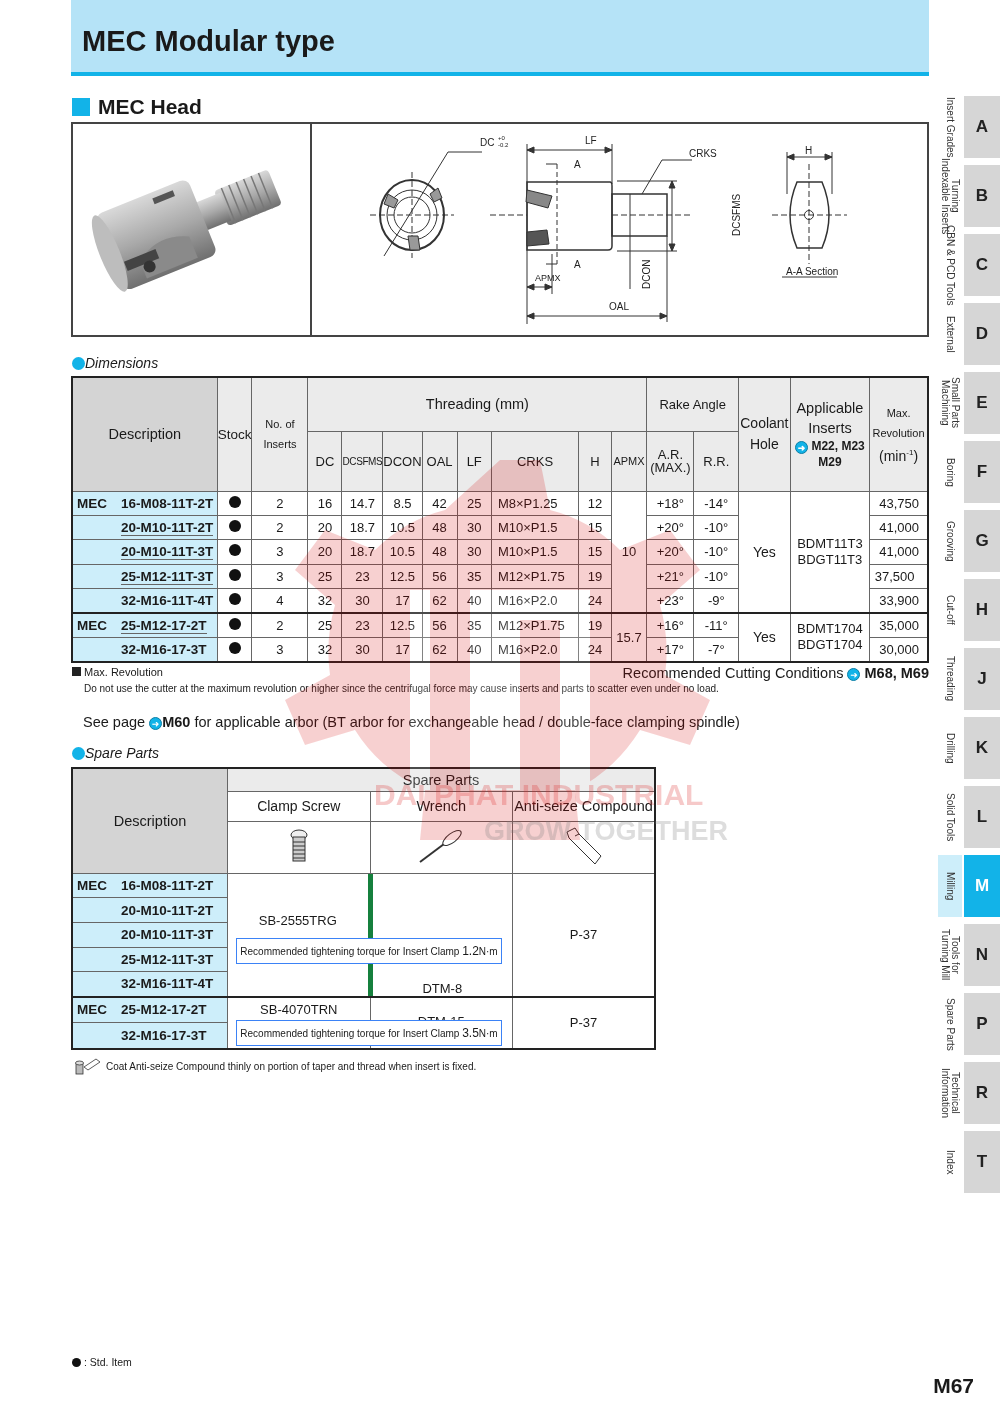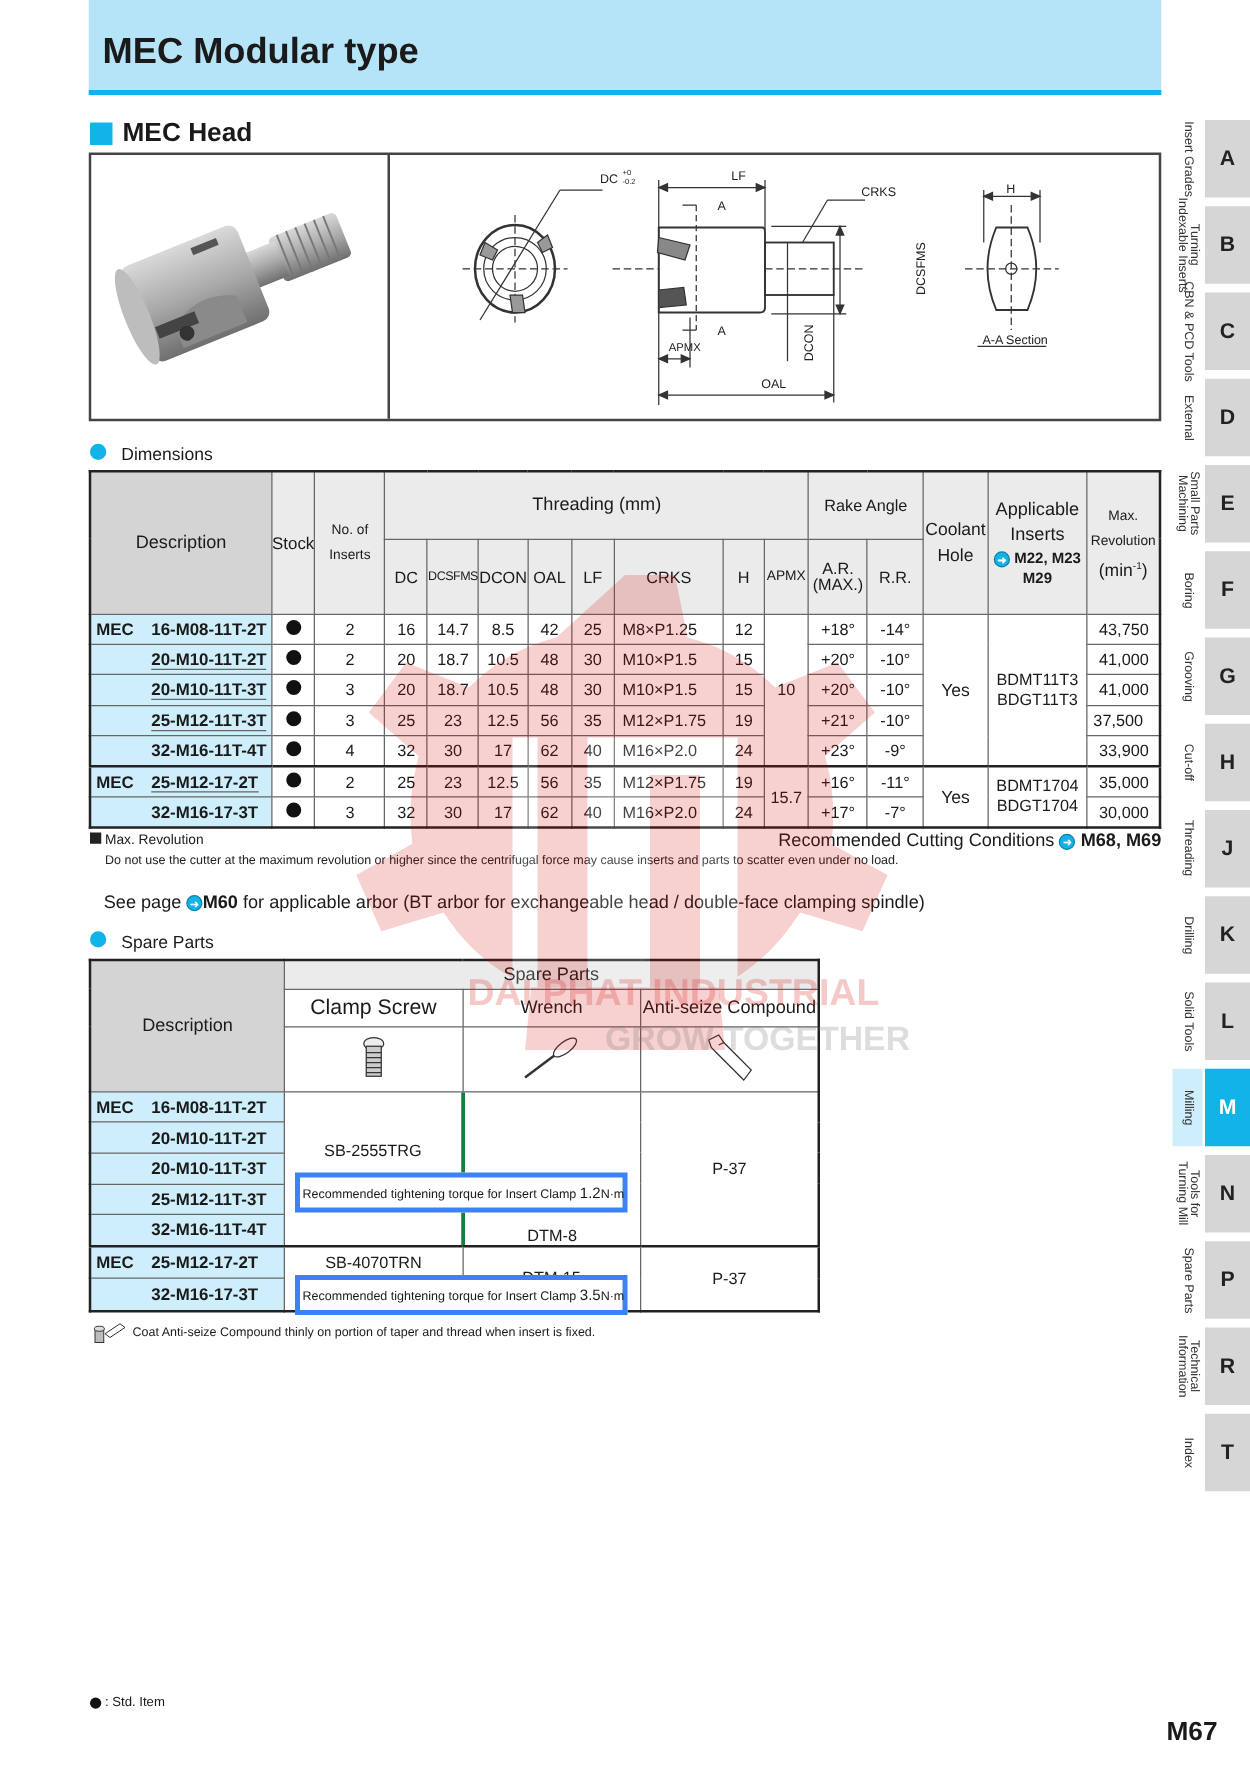--- a/index.html
+++ b/index.html
@@ -7,21 +7,21 @@
   .banner { position: absolute; left: 71px; top: 0; width: 858px; height: 76px; background: #b5e3f7; }
   .banner-line { position: absolute; left: 71px; top: 72px; width: 858px; height: 4px; background: #12b3e8; }
   .page-title { position: absolute; left: 82px; top: 25px; font-size: 29px; font-weight: bold; color: #1a1a1a; }
   .sec-title { position: absolute; left: 72px; top: 95px; display: flex; align-items: center; gap: 8px; font-size: 21px; font-weight: bold; }
   .sec-sq { width: 18px; height: 18px; background: #12b3e8; display: inline-block; }
 
   .hero { position: absolute; left: 71px; top: 122px; width: 858px; height: 215px; border: 2px solid #444; display: flex; }
   .hero-photo { width: 239px; border-right: 2px solid #444; display: flex; align-items: center; justify-content: center; }
   .hero-drawing { flex: 1; position: relative; }
 
-  .sub-title { position: absolute; display: flex; align-items: flex-start; gap: 12px; font-size: 14px; }
+  .sub-title { position: absolute; display: flex; align-items: center; gap: 0; font-size: 14px; font-style: italic; }
   .dot { width: 13px; height: 13px; border-radius: 50%; background: #12b3e8; display: inline-block; }
 
   table { border-collapse: collapse; font-size: 13px; }
   td, th { border: 1px solid #666; text-align: center; vertical-align: middle; font-weight: normal; }
   .hdr { background: #ebebeb; }
   .hdr-desc { background: #d4d4d4; }
   .desc-cell { background: #cdeefa; text-align: left; font-weight: bold; font-size: 13.5px; padding-left: 4px; }
   .desc-cell .pre { display: inline-block; width: 44px; }
   .small { font-size: 11px; }
   .tiny { font-size: 10px; letter-spacing: -0.4px; }
@@ -32,21 +32,21 @@
   .dim-table td { height: 24.4px; }
 
   .note1 { position: absolute; left: 72px; top: 666px; font-size: 11px; }
   .note1 .sq { display: inline-block; width: 9px; height: 9px; background: #222; margin-right: 3px; }
   .note2 { position: absolute; left: 84px; top: 683px; font-size: 10px; color: #222; }
   .rec { position: absolute; right: 71px; top: 665px; font-size: 14.5px; }
   .arrow-ic { display: inline-block; width: 13px; height: 13px; border-radius: 50%; background: #12b3e8; color: #fff; font-size: 9px; line-height: 13px; text-align: center; vertical-align: middle; border: 1px solid #0b7fa6; }
   .see-page { position: absolute; left: 83px; top: 714px; font-size: 14.5px; }
 
   .sp-table { position: absolute; left: 71px; top: 767px; width: 585px; border: 2px solid #222; }
-  .torque { border: 4px solid #3b82f6; font-size: 10px; padding: 5px 2px; background: #fff; white-space: nowrap; }
+  .torque { border: 1px solid #3b82f6; font-size: 10px; padding: 5px 2px; background: #fff; white-space: nowrap; }
   .coat-note { position: absolute; left: 74px; top: 1057px; font-size: 10px; display: flex; align-items: center; gap: 4px; }
 
   .std { position: absolute; left: 72px; top: 1356px; font-size: 10.5px; display: flex; align-items: center; gap: 3px; }
   .std .b { width: 9px; height: 9px; border-radius: 50%; background: #111; }
   .page-num { position: absolute; right: 26px; top: 1374px; font-size: 21px; font-weight: bold; }
 
   .side-tab { position: absolute; left: 938px; width: 62px; height: 62px; display: flex; }
   .side-label { width: 24px; height: 100%; display: flex; align-items: center; justify-content: center; }
   .side-label span { writing-mode: vertical-rl; font-size: 10px; line-height: 10px; text-align: center; color: #333; white-space: pre; }
   .side-letter { flex: 1; background: #d6d6d6; display: flex; align-items: center; justify-content: center; font-weight: bold; font-size: 17px; color: #222; margin-left: 2px; }
@@ -384,21 +384,21 @@
       <col style="width:142px">
       <col style="width:142px">
       <col style="width:142px">
     </colgroup>
   <tbody>
       <tr class="hdr" style="height:23px">
     <td rowspan="3" class="hdr-desc" style="font-size:14.5px">Description</td>
     <td colspan="3" style="font-size:14.5px">Spare Parts</td>
   </tr>
   <tr style="height:30px">
-    <td style="font-size:17px">Clamp Screw</td>
+    <td style="font-size:14px">Clamp Screw</td>
     <td style="font-size:14.5px">Wrench</td>
     <td style="font-size:14.5px">Anti-seize Compound</td>
   </tr>
   <tr style="height:52px">
     <td>
       <svg width="20" height="34" viewBox="0 0 20 34">
         <ellipse cx="10" cy="6" rx="8" ry="5" fill="#eee" stroke="#333"></ellipse>
         <rect x="4" y="8" width="12" height="24" fill="#ccc" stroke="#333"></rect>
         <g stroke="#333">
               <line x1="4" y1="13" x2="16" y2="13"></line>
@@ -421,21 +421,21 @@
         <line x1="14" y1="10" x2="18" y2="8" stroke="#333"></line>
       </svg>
     </td>
   </tr>
   </tbody>
     <tbody id="sp-body">
       <tr style="height: 24.4px;">
         <td class="desc-cell"><span class="pre">MEC</span><span>16-M08-11T-2T</span></td>
         <td colspan="2" rowspan="5" style="padding:0;position:relative">
           <div style="display:flex;height:122px">
-            <div style="flex:1;border-right:3px solid #15803d;display:flex;flex-direction:column;align-items:center;justify-content:center;padding-top:0px">
+            <div style="flex:1;border-right:5px solid #15803d;display:flex;flex-direction:column;align-items:center;justify-content:center;padding-top:0px">
               <span style="margin-top:-28px">SB-2555TRG</span>
             </div>
             <div style="flex:1;display:flex;flex-direction:column;align-items:center;justify-content:flex-end;padding-top:0px">
               <span style="margin-top:-22px">DTM-8</span>
             </div>
           </div>
           <div style="position:absolute;left:8px;right:10px;top:64px">
             <div class="torque"><span>Recommended tightening torque for Insert Clamp</span> <span style="font-size:12px">1.2</span><span>N·m</span></div>
           </div>
         </td>

